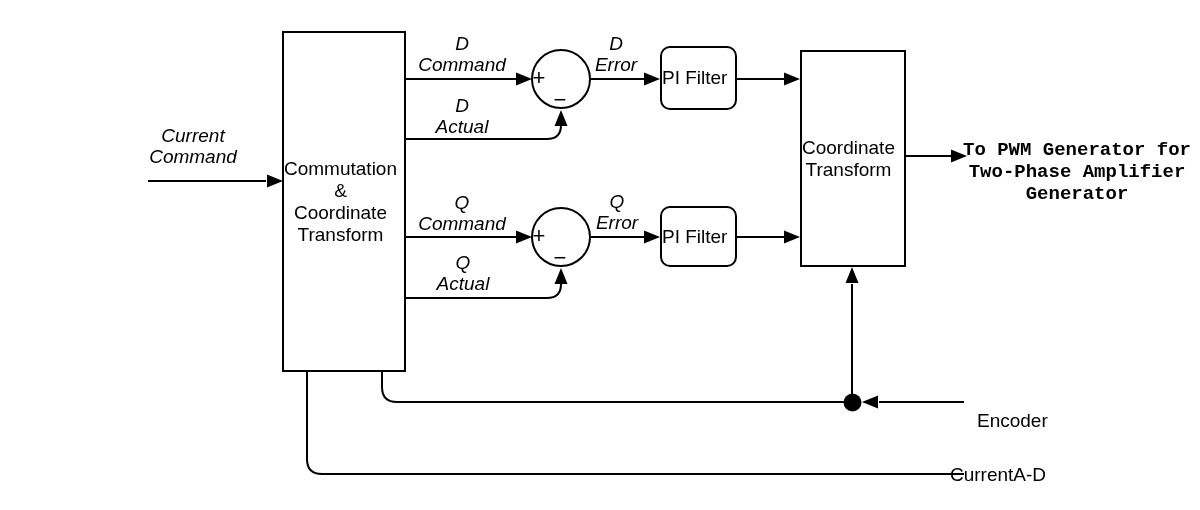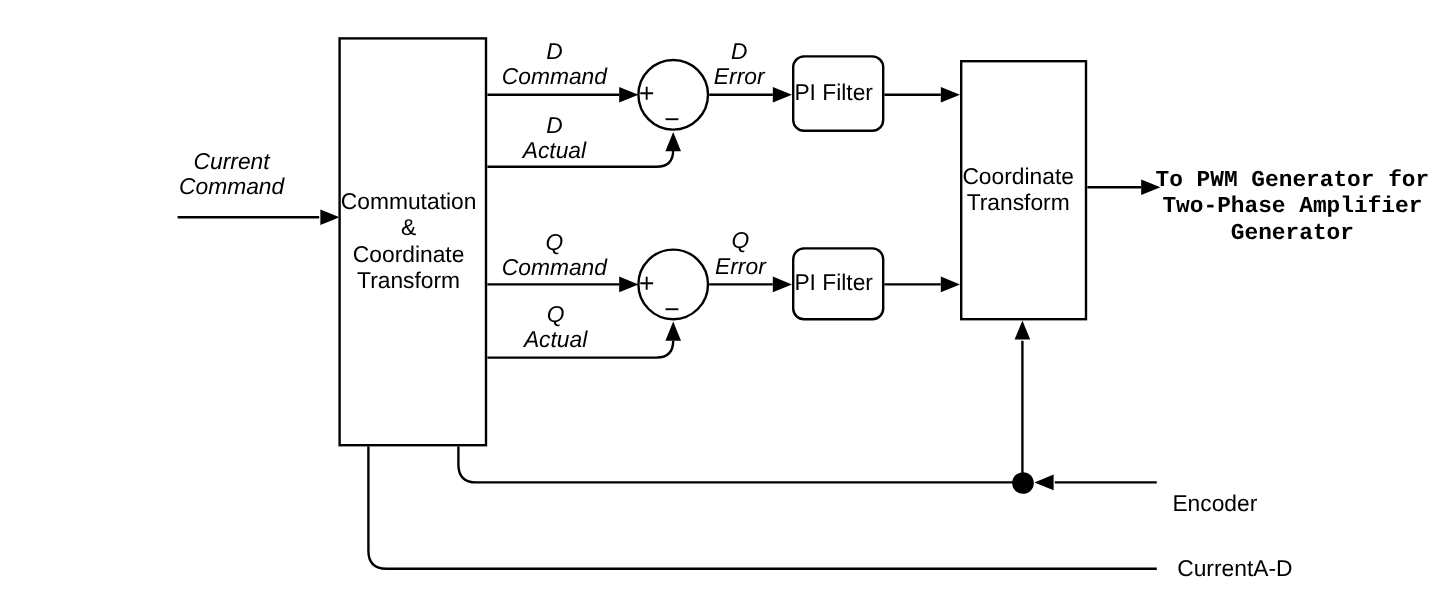--- a/index.html
+++ b/index.html
@@ -69,21 +69,21 @@
   .lbl-source          { left: 84px;   top: 157px; }
   .lbl-current-command { left: 193px;  top: 125px; }
   .lbl-d-command       { left: 462px;  top: 33px;  }
   .lbl-d-actual        { left: 462px;  top: 95px;  }
   .lbl-d-error         { left: 616px;  top: 33px;  }
   .lbl-q-command       { left: 462px;  top: 192px; }
   .lbl-q-actual        { left: 463px;  top: 252px; }
   .lbl-q-error         { left: 617px;  top: 191px; }
   .lbl-actual-current  { left: 634px;  top: 449px; }
   .lbl-encoder         { left: 977px;  top: 392px; margin-top: 18px; }
-  .lbl-current-ad      { left: 981px;  top: 464px; }
+  .lbl-current-ad      { left: 950px;  top: 464px; }
   .lbl-pwm             { left: 1077px; top: 139px; font-family: Liberation Mono, monospace; }
   .sumsign {
     position: absolute;
     font-size: 22px;
     line-height: 22px;
     transform: translate(-50%, -50%);
   }
   .sign-d-plus  { left: 539px; top: 78px;  }
   .sign-d-minus { left: 560px; top: 100px; }
   .sign-q-plus  { left: 539px; top: 236px; }

